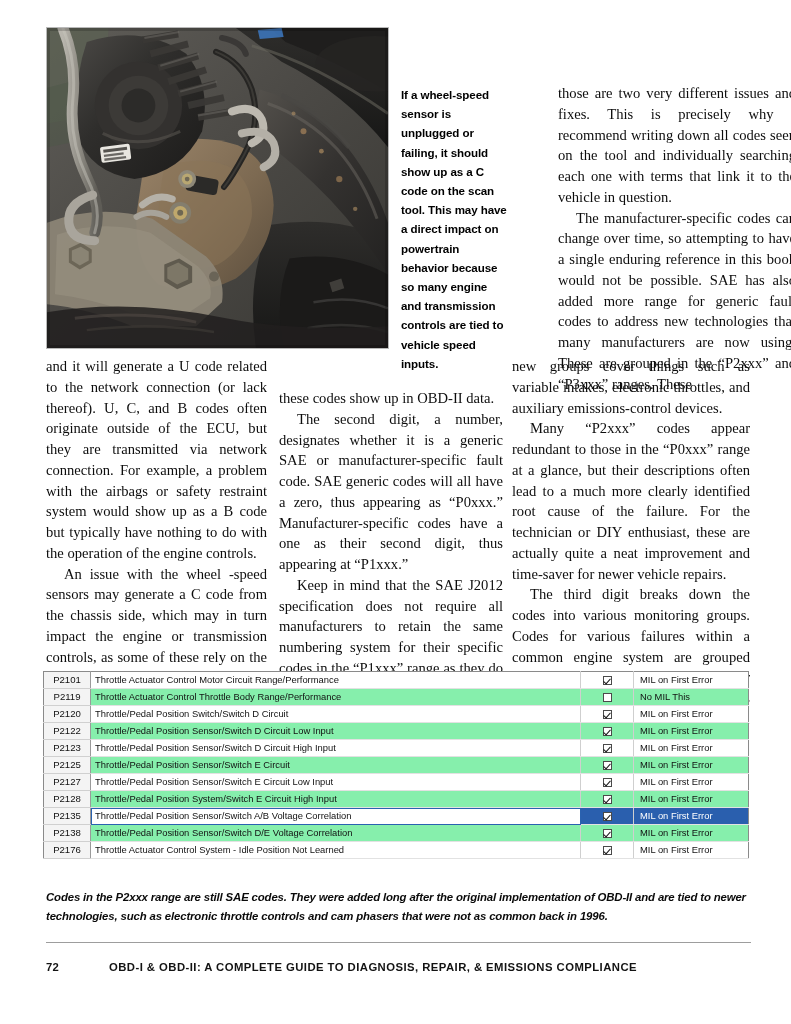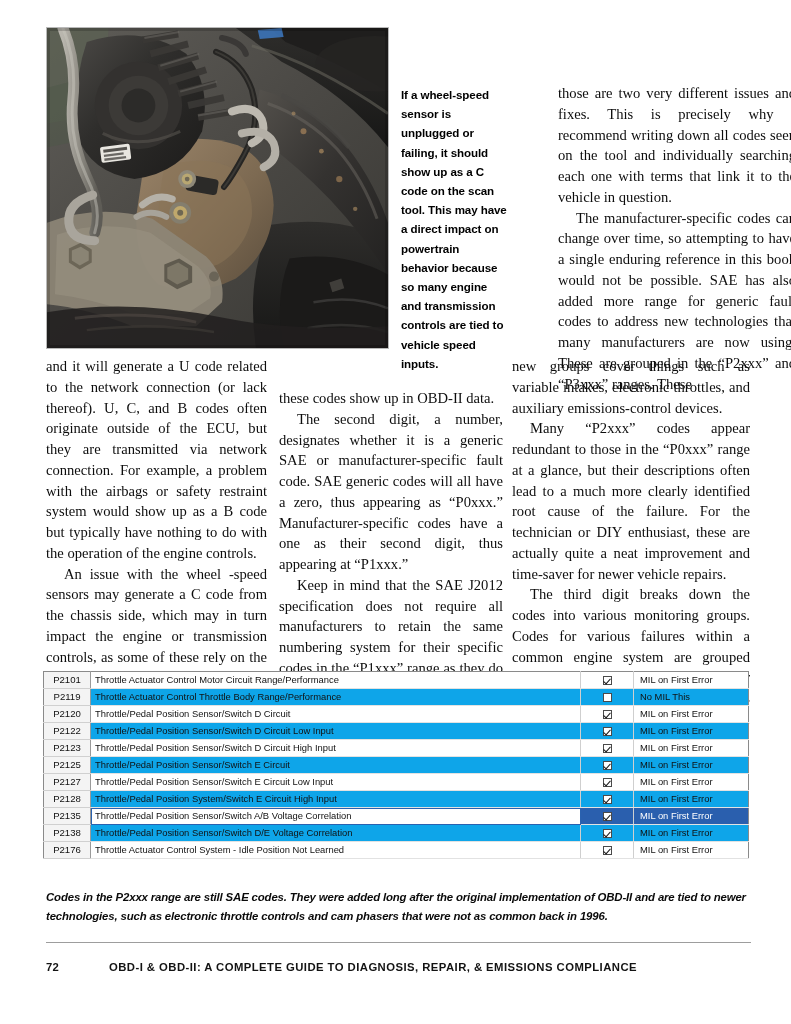--- a/index.html
+++ b/index.html
@@ -145,21 +145,21 @@
     text-align: center;
     vertical-align: middle;
   }
   td.c-mil {
     width: 108px;
     border-bottom: 1px solid #e2e2e2;
     padding-left: 6px;
   }
   tr.alt td.c-desc,
   tr.alt td.c-chk,
-  tr.alt td.c-mil { background: #0ea5e9; }
+  tr.alt td.c-mil { background: #86efac; }
 
   tr.selected td.c-desc {
     background: #ffffff;
     outline: 1px solid #2a62b0;
     outline-offset: -1px;
   }
   tr.selected td.c-chk,
   tr.selected td.c-mil {
     background: #2a5fae;
     color: #ffffff;
@@ -424,21 +424,21 @@
             <td class="c-mil">MIL on First Error</td>
           </tr>
           <tr class="alt">
             <td class="c-code">P2119</td>
             <td class="c-desc">Throttle Actuator Control Throttle Body Range/Performance</td>
             <td class="c-chk"><span class="chkbox"></span></td>
             <td class="c-mil">No MIL This</td>
           </tr>
           <tr>
             <td class="c-code">P2120</td>
-            <td class="c-desc">Throttle/Pedal Position Sensor/Switch D Circuit</td>
+            <td class="c-desc">Throttle/Pedal Position Switch/Switch D Circuit</td>
             <td class="c-chk"><span class="chkbox on"></span></td>
             <td class="c-mil">MIL on First Error</td>
           </tr>
           <tr class="alt">
             <td class="c-code">P2122</td>
             <td class="c-desc">Throttle/Pedal Position Sensor/Switch D Circuit Low Input</td>
             <td class="c-chk"><span class="chkbox on"></span></td>
             <td class="c-mil">MIL on First Error</td>
           </tr>
           <tr>

